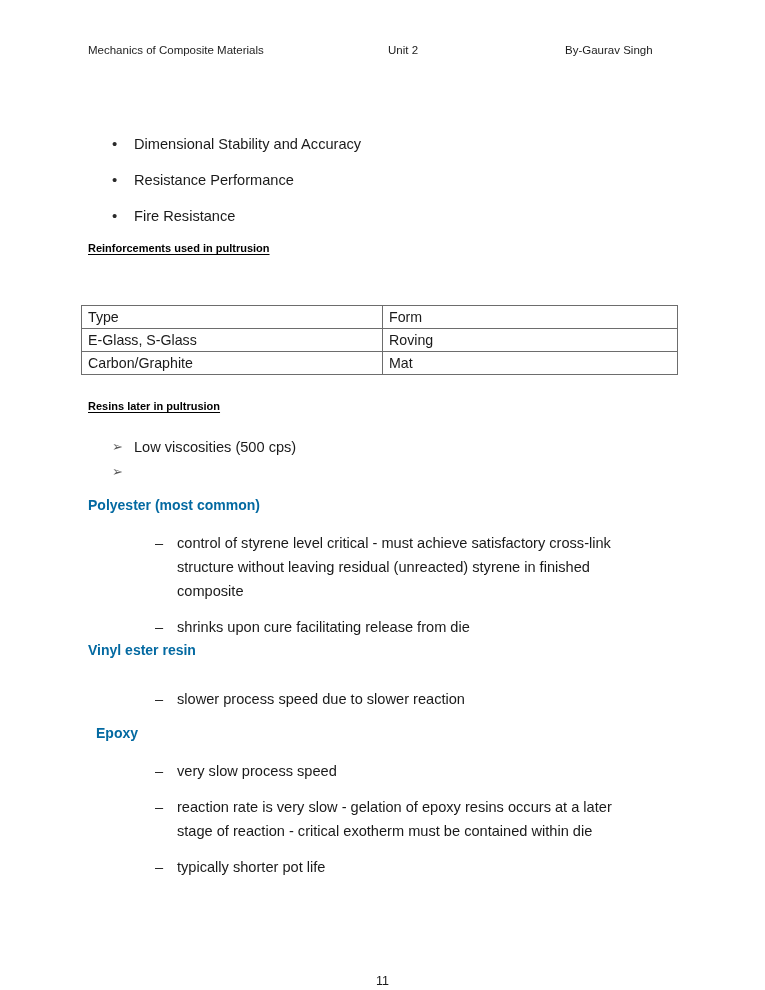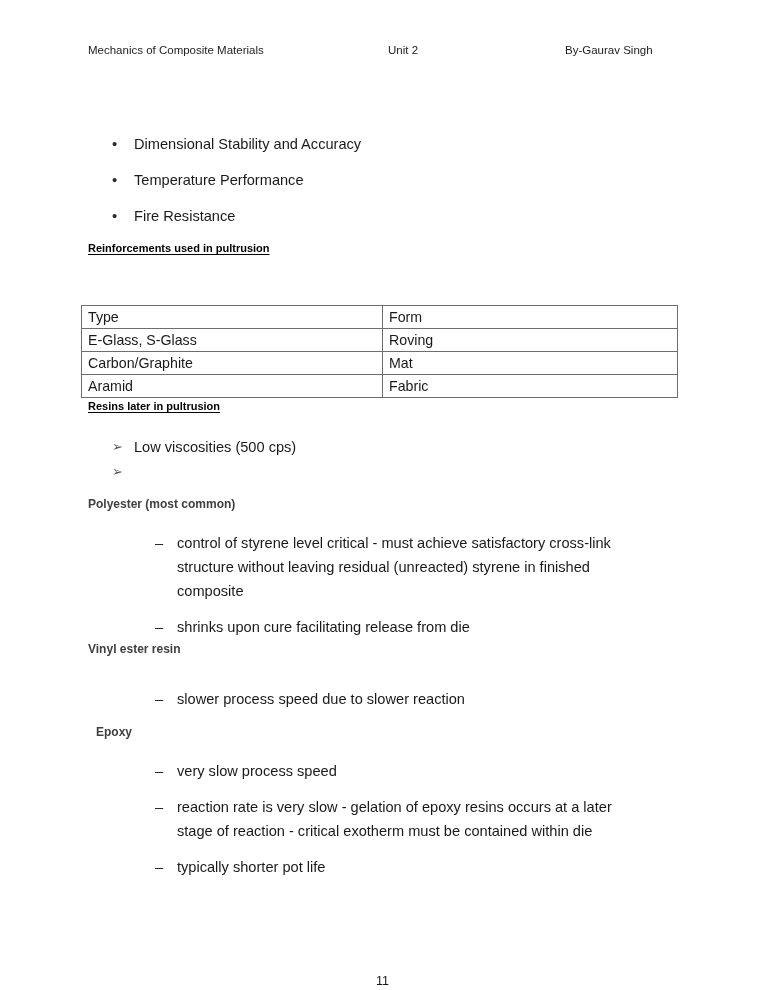--- a/index.html
+++ b/index.html
@@ -42,23 +42,23 @@
   
   .heading-ul {
     font-size: 11px;
     font-weight: bold;
     color: #000;
     text-decoration: underline;
     text-underline-offset: 2px;
     white-space: nowrap;
   }
   .heading-b {
-    font-size: 12px;
+    font-size: 14px;
     font-weight: bold;
-    color: #404040;
+    color: #0369a1;
     white-space: nowrap;
   }
 
   
   .bullet-row {
     position: absolute;
     font-size: 14.6px;
     color: #1a1a1a;
     line-height: 24px;
   }
@@ -123,21 +123,21 @@
     <span class="hdr-right">By-Gaurav Singh</span>
   </div>
 
   <div class="blk" style="left:112px; top:132px; width:560px;">
     <div class="bullet-row" style="left:0px; top:0px;">
       <span class="marker dot">•</span>
       <span class="btext">Dimensional Stability and Accuracy</span>
     </div>
     <div class="bullet-row" style="left:0px; top:36px;">
       <span class="marker dot">•</span>
-      <span class="btext">Temperature Performance</span>
+      <span class="btext">Resistance Performance</span>
     </div>
     <div class="bullet-row" style="left:0px; top:72px;">
       <span class="marker dot">•</span>
       <span class="btext">Fire Resistance</span>
     </div>
   </div>
 
   <div class="blk heading-ul" style="left:88px; top:242px;">Reinforcements used in pultrusion</div>
 
   <table class="tbl" style="left:81px; top:277px;margin-top:28px;">
@@ -147,24 +147,20 @@
         <td class="c1">Form</td>
       </tr>
       <tr>
         <td class="c0">E-Glass, S-Glass</td>
         <td class="c1">Roving</td>
       </tr>
       <tr>
         <td class="c0">Carbon/Graphite</td>
         <td class="c1">Mat</td>
       </tr>
-      <tr>
-        <td class="c0">Aramid</td>
-        <td class="c1">Fabric</td>
-      </tr>
     </tbody>
   </table>
 
   <div class="blk heading-ul" style="left:88px; top:400px;">Resins later in pultrusion</div>
 
   <div class="blk" style="left:112px; top:435px; width:560px;">
     <div class="bullet-row" style="left:0px; top:0px;">
       <span class="marker arrow">➢</span>
       <span class="btext">Low viscosities (500 cps)</span>
     </div>

